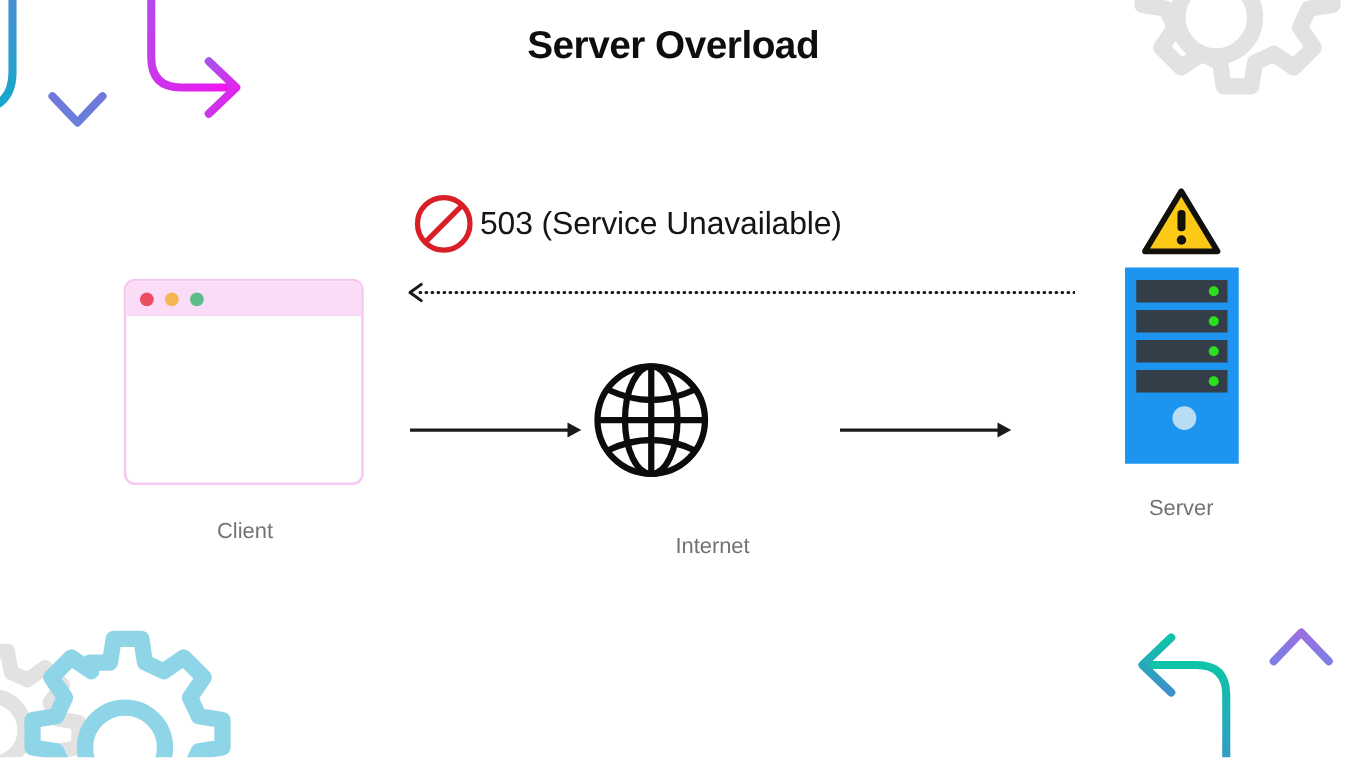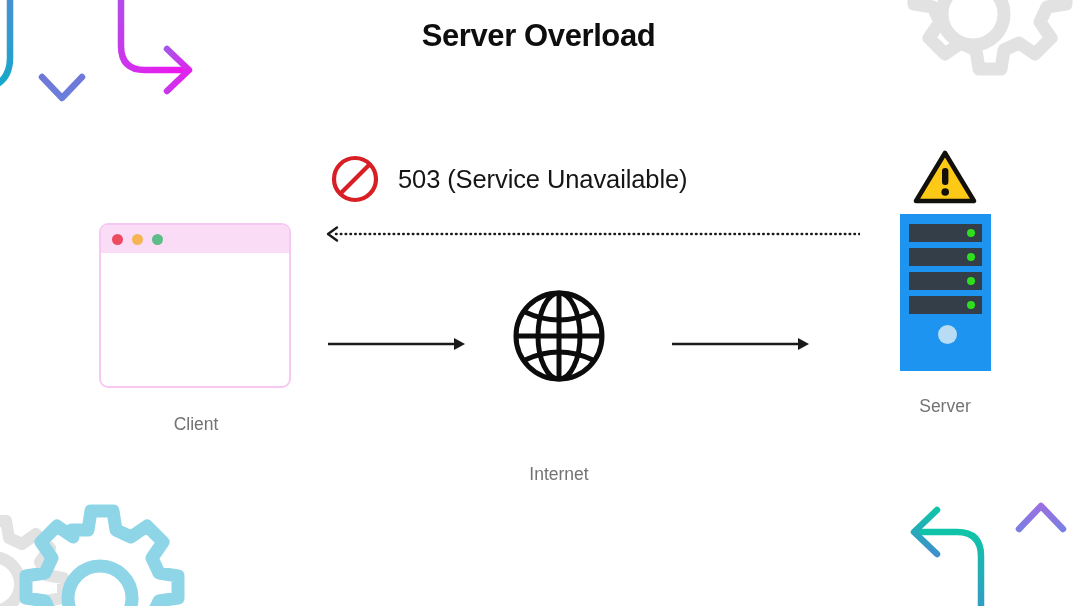--- a/index.html
+++ b/index.html
@@ -41,21 +41,21 @@
     letter-spacing: -0.4px;
   }
 
   
   #status-row {
     position: absolute;
     left: 330px;
     top: 154px;
     display: flex;
     align-items: center;
-    gap: 18px;
+    gap: 4px;
   }
   #status-text {
     font-size: 25.5px;
     color: #151515;
     letter-spacing: -0.1px;
     white-space: nowrap;
   }
 
   
   #response-arrow {
@@ -92,27 +92,25 @@
     box-sizing: border-box;
   }
   .dot { width: 11px; height: 11px; border-radius: 50%; }
   #dot-red    { background: #ec4b61; }
   #dot-yellow { background: #f5b553; }
   #dot-green  { background: #5dbd89; }
 
   
   #internet-node {
     position: absolute;
-    left: 462px;
+    left: 473px;
     top: 223px;
     width: 194px;
     display: flex;
     flex-direction: column;
-    align-items: center;
-    gap: 38px;
   }
   #globe-icon { margin-top: 65px; }
 
   
   #server-node {
     position: absolute;
     left: 848px;
     top: 148px;
     width: 194px;
     display: flex;

